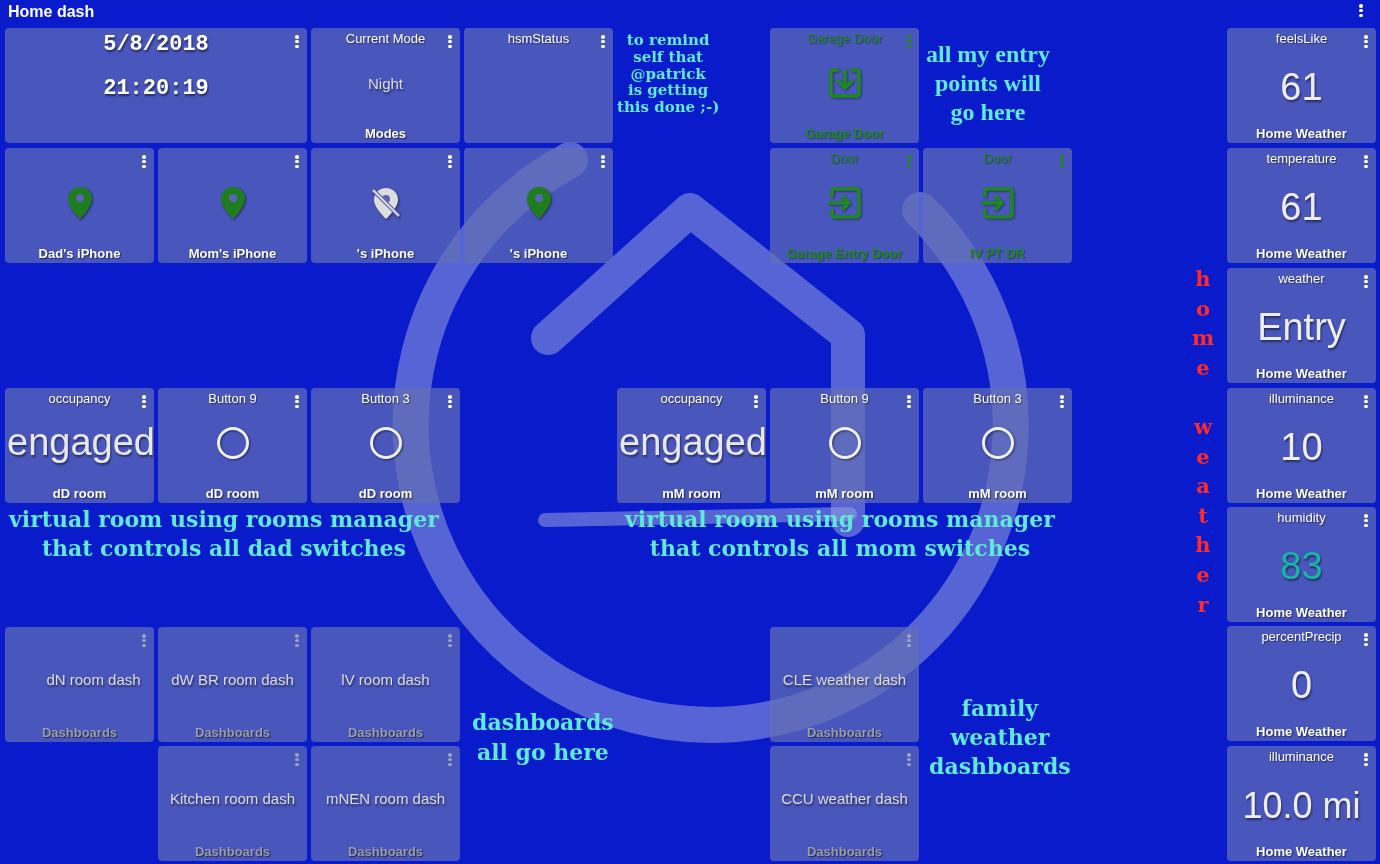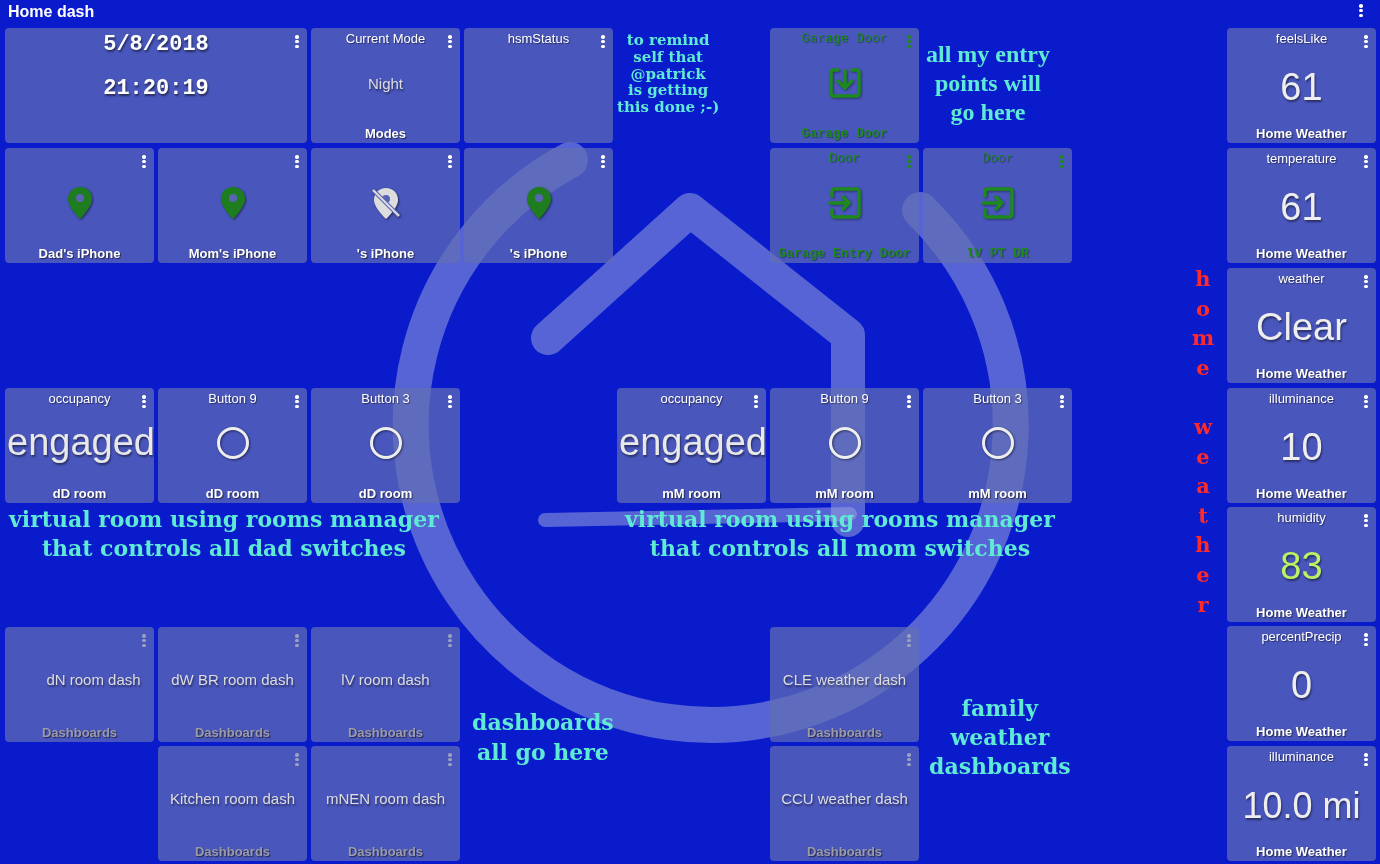--- a/index.html
+++ b/index.html
@@ -43,21 +43,21 @@
     display:flex; align-items:center; justify-content:center;
     text-shadow:1px 2px 2px rgba(0,0,0,0.45); white-space:nowrap;
   }
   .clock .date, .clock .time {
     position:absolute; left:0; right:0; text-align:center;
     font-family:"Liberation Mono", monospace; font-weight:bold; font-size:22px;
     text-shadow:1px 2px 2px rgba(0,0,0,0.5);
   }
   .clock .date { top:4px; }
   .clock .time { top:48px; }
-  .green-text { color:#1e8a1e !important; text-shadow:1px 1px 1px rgba(0,0,0,0.35) !important;font-family:Liberation Mono, monospace; }
+  .green-text { color:#1e8a1e !important; text-shadow:1px 1px 1px rgba(0,0,0,0.35) !important; }
   .dash-label { color:#9a9aa8 !important; }
   .dash-name { font-size:15px; color:#ddd; }
   .note {
     position:absolute; z-index:3; color:#5eead4; font-family:"DejaVu Serif", serif;
     font-weight:bold; white-space:pre; line-height:1.12;text-align:center;
   }
   .vnote {
     position:absolute; z-index:3; color:#ff2a2a; font-family:"DejaVu Serif", serif;
     font-weight:bold; font-size:21px; width:24px; text-align:center; line-height:29.6px;
   }
@@ -472,21 +472,21 @@
   <div class="tmenu">
       <div class="dots">
         <i></i>
         <i></i>
         <i></i>
       </div>
     </div>
 </div>
 <div class="tile" style="left:1227px; top:268px;">
   <div class="ttitle">weather</div>
-  <div class="tvalue" style="font-size:38px; color:#eee; top:4px;">Clear</div>
+  <div class="tvalue" style="font-size:38px; color:#eee; top:4px;">Entry</div>
   <div class="tlabel">Home Weather</div>
   <div class="tmenu">
       <div class="dots">
         <i></i>
         <i></i>
         <i></i>
       </div>
     </div>
 </div>
 <div class="tile" style="left:1227px; top:388px;">
@@ -496,21 +496,21 @@
   <div class="tmenu">
       <div class="dots">
         <i></i>
         <i></i>
         <i></i>
       </div>
     </div>
 </div>
 <div class="tile" style="left:1227px; top:507px;">
   <div class="ttitle">humidity</div>
-  <div class="tvalue" style="font-size:38px; color:#bef264; top:4px;">83</div>
+  <div class="tvalue" style="font-size:38px; color:#14b8a6; top:4px;">83</div>
   <div class="tlabel">Home Weather</div>
   <div class="tmenu">
       <div class="dots">
         <i></i>
         <i></i>
         <i></i>
       </div>
     </div>
 </div>
 <div class="tile" style="left:1227px; top:626px;">

